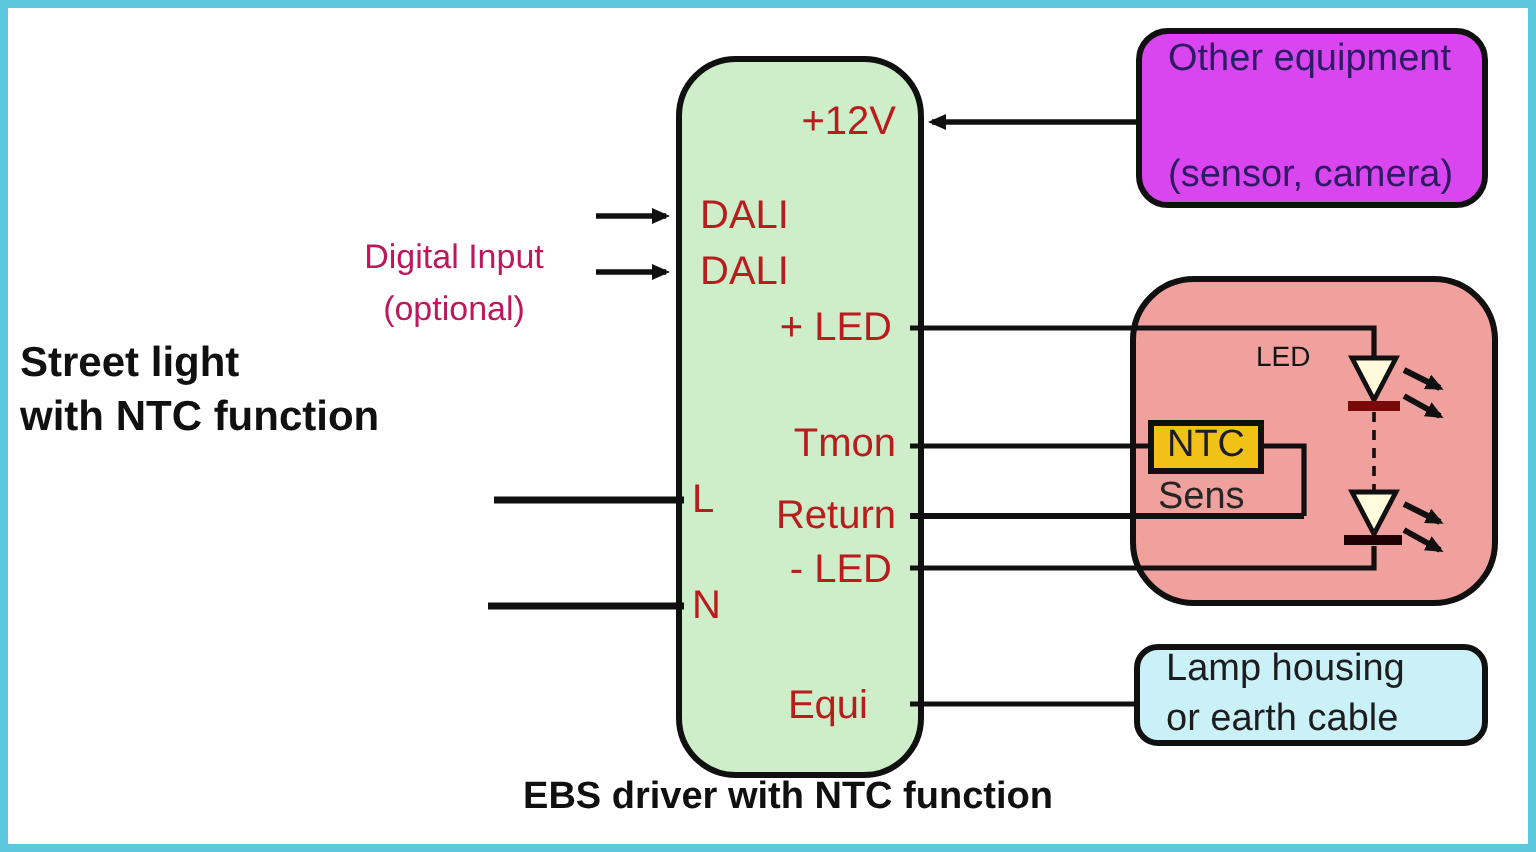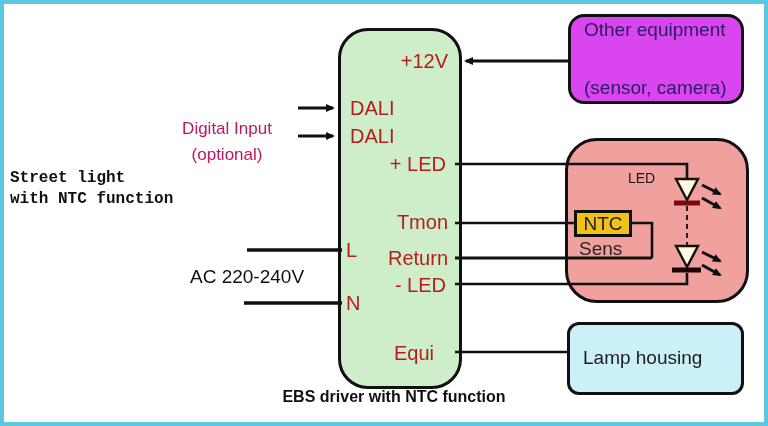--- a/index.html
+++ b/index.html
@@ -24,46 +24,46 @@
     z-index:1;display:flex;flex-direction:column;justify-content:space-between;
     padding-left:13px;box-sizing:border-box;
     color:#2d1b63;font-size:19px;line-height:1.35;
   }
   .led-box{
     left:561px;top:134px;width:178px;height:159px;
     background:#f0a09d;border:3px solid #101010;border-radius:32px;
     z-index:1;
   }
   .lamp-box{
-    left:563px;top:318px;width:177px;height:73px;
+    left:563px;top:318px;width:177px;height:51px;
     background:#caf0f8;border:3px solid #101010;border-radius:12px;
     z-index:1;display:flex;flex-direction:column;justify-content:center;
     padding-left:13px;box-sizing:border-box;
     color:#1d1d1d;font-size:19px;line-height:1.3;
   }
   .ntc-box{
     left:570px;top:206px;width:58px;height:27px;
     background:#f2c118;border:3px solid #101010;box-sizing:border-box;
-    z-index:3;display:flex;align-items:center;justify-content:center;
+    z-index:3;display:flex;align-items:flex-end;justify-content:center;
     font-size:19px;color:#1c1c2e;
   }
   .sens-label{left:575px;top:234px;font-size:19px;color:#252525;z-index:4;}
   .led-label{left:624px;top:166px;font-size:14px;color:#151515;z-index:4;}
   .street-title{
-    left:6px;top:164px;font-size:16px;font-weight:bold;color:#101010;
-    line-height:1.3;white-space:pre-line;z-index:4;font-family:Liberation Mono, monospace;
+    left:6px;top:164px;font-size:21px;font-weight:bold;color:#101010;
+    line-height:1.3;white-space:pre-line;z-index:4;
   }
   .digital-input{
     left:168px;top:93px;width:110px;text-align:center;
     font-size:17px;color:#be185d;line-height:1.55;white-space:pre-line;z-index:4;margin-top:19px;
   }
   .ac-label{left:186px;top:262px;font-size:19px;color:#101010;z-index:4;}
   .caption{
     left:190px;top:384px;width:400px;text-align:center;
-    font-size:16px;font-weight:bold;color:#101010;z-index:4;
+    font-size:19px;font-weight:bold;color:#101010;z-index:4;
   }
   #wires{position:absolute;left:0;top:0;z-index:2;}
 </style>
 </head>
 <body>
 
 <div id="canvas">
 
   <svg id="wires" width="768" height="426" viewBox="0 0 768 426">
     <defs>
@@ -123,23 +123,23 @@
 
   <div class="abs led-box"></div>
   <div class="abs led-label">LED</div>
   <div class="abs ntc-box">
     <span>NTC</span>
   </div>
   <div class="abs sens-label">Sens</div>
 
   <div class="abs lamp-box">
     <span>Lamp housing</span>
+    <span>or earth cable</span>
   </div>
 
   <div class="abs street-title">Street light
 with NTC function</div>
   <div class="abs digital-input">Digital Input
 (optional)</div>
-  <div class="abs ac-label">AC 220-240V</div>
 
   <div class="abs caption">EBS driver with NTC function</div>
 
 </div>
 
 </body></html>

